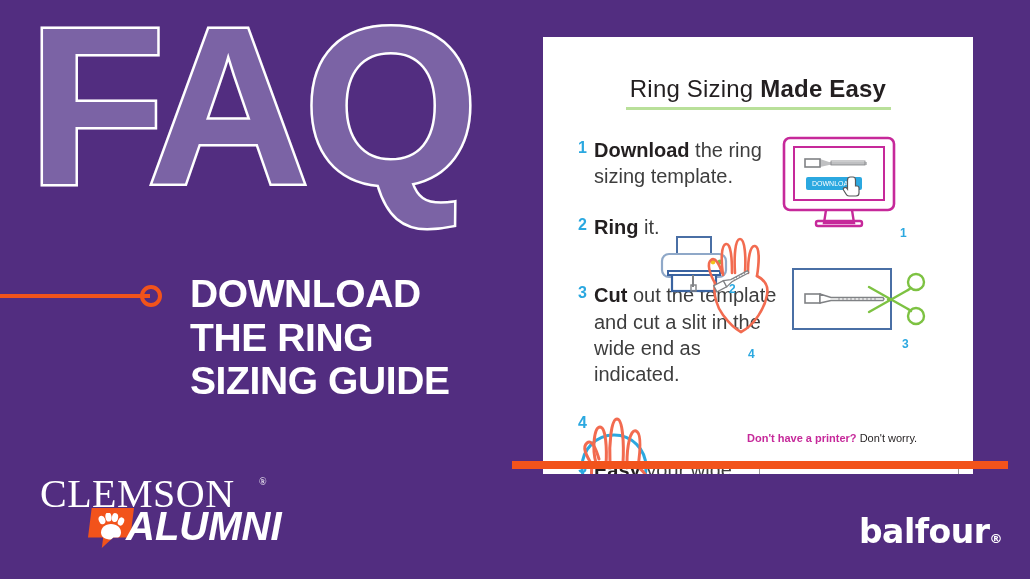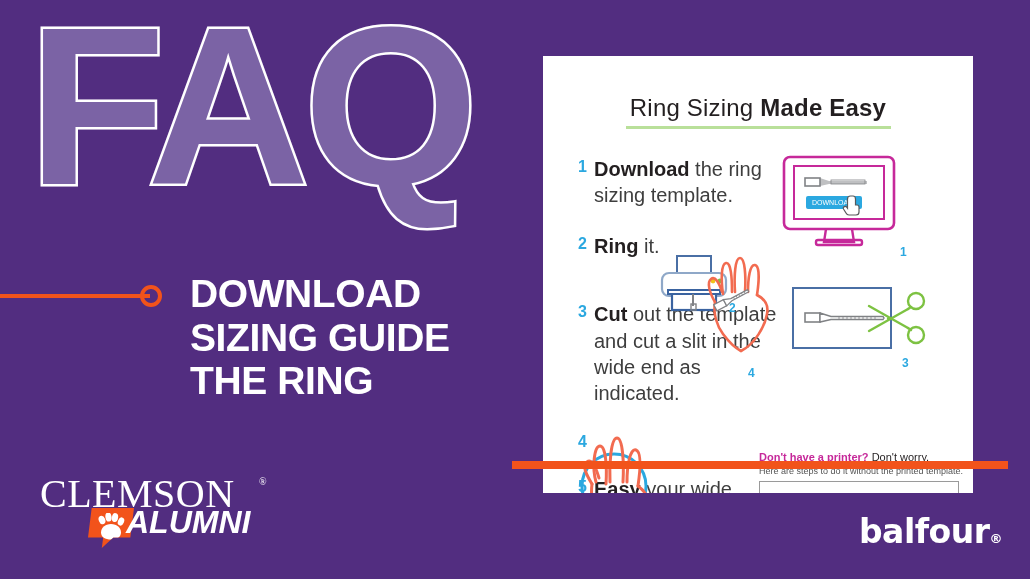--- a/index.html
+++ b/index.html
@@ -48,37 +48,37 @@
   }
   .paw-badge{
     position:absolute; left:48px; top:34px; width:46px; height:40px;
     background:#F2531B;
     clip-path: polygon(8% 0%, 100% 0%, 92% 74%, 55% 74%, 30% 100%, 33% 74%, 0% 74%);
   }
   .paw{ position:absolute; left:8px; top:5px; width:30px; height:28px; }
   .alumni-word{
     position:absolute; left:86px; top:32px;
     font-family:"Liberation Sans", sans-serif;
-    font-style:italic; font-weight:700; font-size:32px;
+    font-style:italic; font-weight:700; font-size:40px;
     letter-spacing:0px; color:#ffffff; line-height:1;
   }
 
   
   .balfour{
     position:absolute; right:28px; bottom:28px;
     color:#ffffff; font-size:33px; font-weight:700; letter-spacing:-0.5px;
     font-family:"DejaVu Sans", sans-serif;
     text-align:center;
   }
   .balfour .reg{ font-size:13px; vertical-align:baseline; }
 
   
   .card{
     position:absolute; left:543px; top:37px; width:430px; height:437px;
-    background:#ffffff; overflow:hidden;margin-top:19px;
+    background:#ffffff; overflow:hidden;
   }
   .card-title{
     position:absolute; left:0; top:38px; width:100%;
     text-align:center; font-size:24px; color:#231f20; font-weight:400;
     letter-spacing:0.2px;
   }
   .card-title b{ font-weight:700; }
   .title-underline{
     position:absolute; left:83px; top:70px; width:265px; height:3px;
     background:#b9e09a;
@@ -98,21 +98,21 @@
 
   
   .illus{ position:absolute; inset:0; pointer-events:none; }
   .illus svg{ position:absolute; }
   .fig-num{
     position:absolute; color:#2BA8E0; font-weight:700; font-size:12px;
   }
 
   
   .note{
-    position:absolute; left:216px; top:395px; width:210px;
+    position:absolute; left:204px; top:395px; width:210px;
   }
   .note-head{ font-size:11px; color:#231f20; font-weight:400; }
   .note-head b{ color:#C6299A; font-weight:700; }
   .note-sub{ font-size:9px; color:#555; margin-top:3px; line-height:1.3; }
   .note-box{
     position:absolute; left:216px; top:425px; width:200px; height:40px;
     border:1px solid #9a9a9a; background:#fff;
   }
 
   
@@ -128,22 +128,22 @@
 
   <div class="faq-word">FAQ</div>
 
   <div class="rule-wrap">
     <div class="rule-line"></div>
     <div class="rule-dot"></div>
   </div>
 
   <div class="headline">
     <div>DOWNLOAD</div>
+    <div>THE RING</div>
     <div>SIZING GUIDE</div>
-    <div>THE RING</div>
   </div>
 
   <div class="clemson-logo">
     <div class="clemson-word">CLEMSON</div>
     <div class="clemson-reg">®</div>
     <div class="paw-badge">
       <svg class="paw" viewBox="0 0 30 28">
         <ellipse cx="6" cy="7" rx="3.2" ry="4.4" fill="#fff" transform="rotate(-22 6 7)"></ellipse>
         <ellipse cx="12.5" cy="4" rx="3.1" ry="4.6" fill="#fff" transform="rotate(-8 12.5 4)"></ellipse>
         <ellipse cx="19" cy="4.6" rx="3.1" ry="4.5" fill="#fff" transform="rotate(9 19 4.6)"></ellipse>
@@ -290,21 +290,20 @@
         <g transform="rotate(-16 44 86)">
           <rect x="24" y="82" width="12" height="9" fill="#fff" stroke="#231f20" stroke-width="1.6"></rect>
           <path d="M36 82 L44 85 L66 85 L66 88 L44 88 L36 91 Z" fill="#fff" stroke="#231f20" stroke-width="1.4"></path>
         </g>
       </svg>
 
     </div>
 
     <div class="note">
       <div class="note-head"><b>Don't have a printer?</b><span> Don't worry.</span></div>
-      <div class="note-sub">Here are steps to do it without the printed template.</div>
     </div>
     <div class="note-box"></div>
 
   </div>
 
   <div class="orange-bar"></div>
 
 </div>
 
 </body></html>

